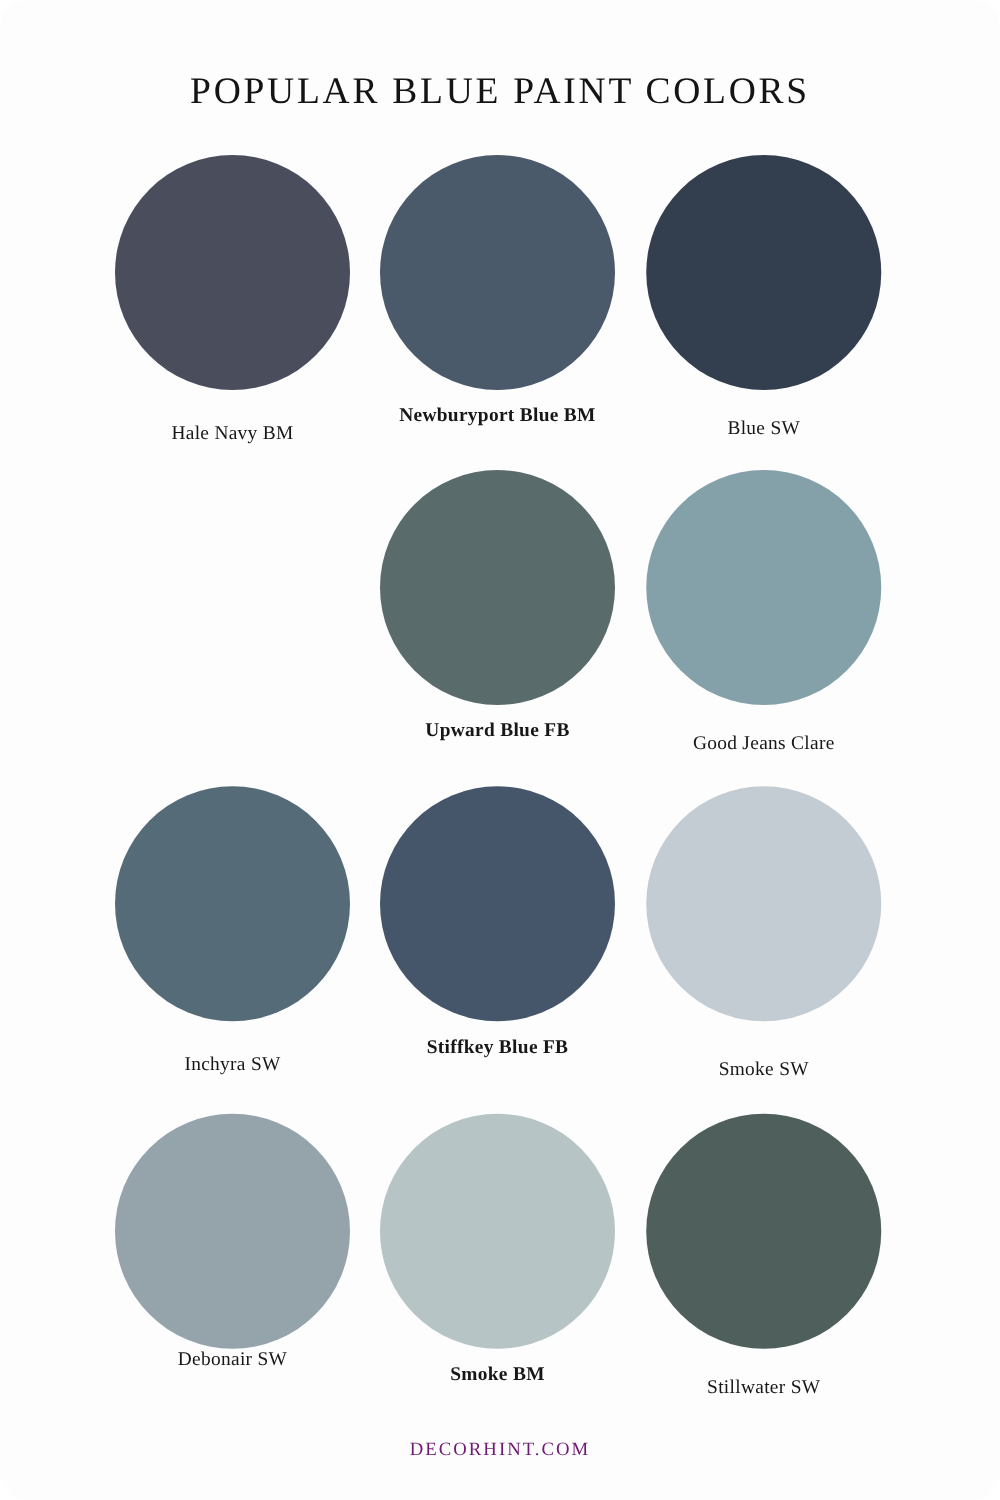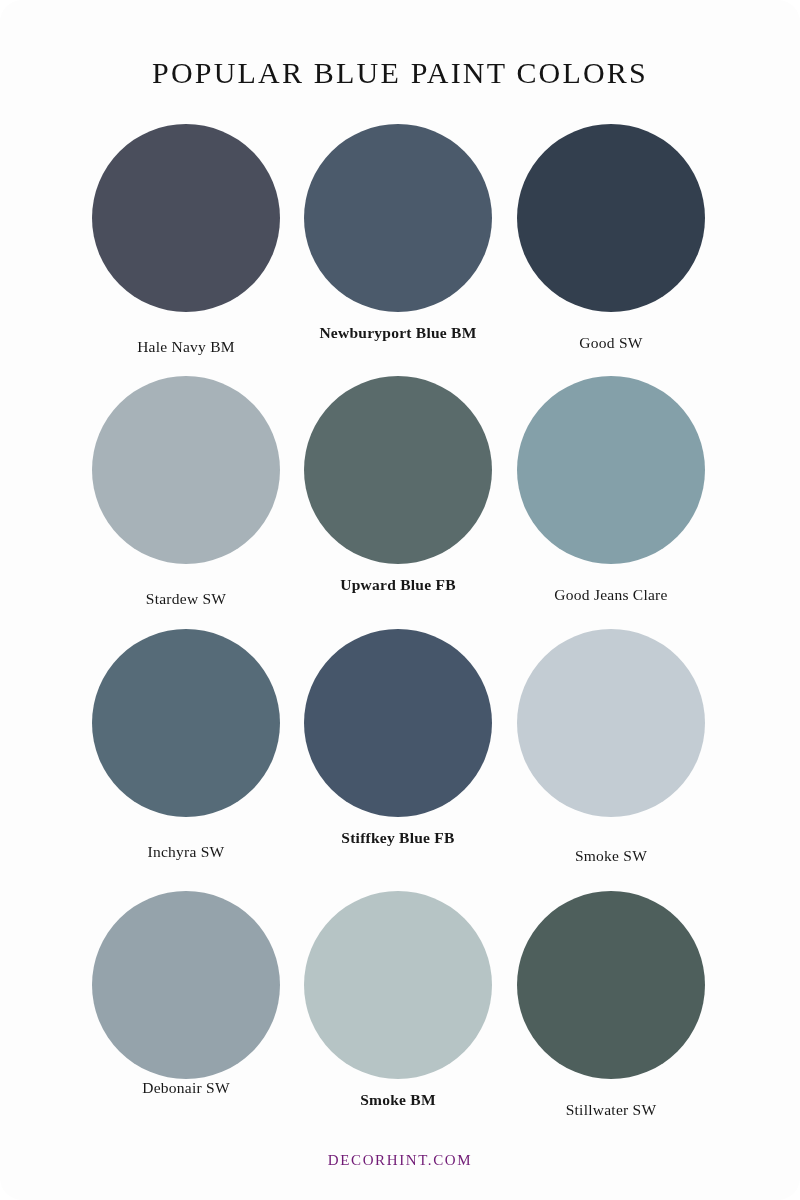--- a/index.html
+++ b/index.html
@@ -108,27 +108,23 @@
     <div class="tile col-0 row-0 lbl-gap-c">
       <span class="dot" style="background-color: rgb(74, 78, 92);"></span>
       <div class="tile-label">Hale Navy BM</div>
     </div>
     <div class="tile col-1 row-0 lbl-gap-b">
       <span class="dot" style="background-color: rgb(75, 90, 107);"></span>
       <div class="tile-label">Newburyport Blue BM</div>
     </div>
     <div class="tile col-2 row-0 lbl-gap-a">
       <span class="dot" style="background-color: rgb(51, 63, 78);"></span>
-      <div class="tile-label">Good SW</div>
+      <div class="tile-label">Blue SW</div>
     </div>
 
-    <div class="tile col-0 row-1 lbl-gap-c">
-      <span class="dot" style="background-color: rgb(167, 178, 184);"></span>
-      <div class="tile-label">Stardew SW</div>
-    </div>
     <div class="tile col-1 row-1 lbl-gap-b">
       <span class="dot" style="background-color: rgb(90, 107, 107);"></span>
       <div class="tile-label">Upward Blue FB</div>
     </div>
     <div class="tile col-2 row-1 lbl-gap-a">
       <span class="dot" style="background-color: rgb(132, 160, 169);"></span>
       <div class="tile-label">Good Jeans Clare</div>
     </div>
 
     <div class="tile col-0 row-2 lbl-gap-c">

